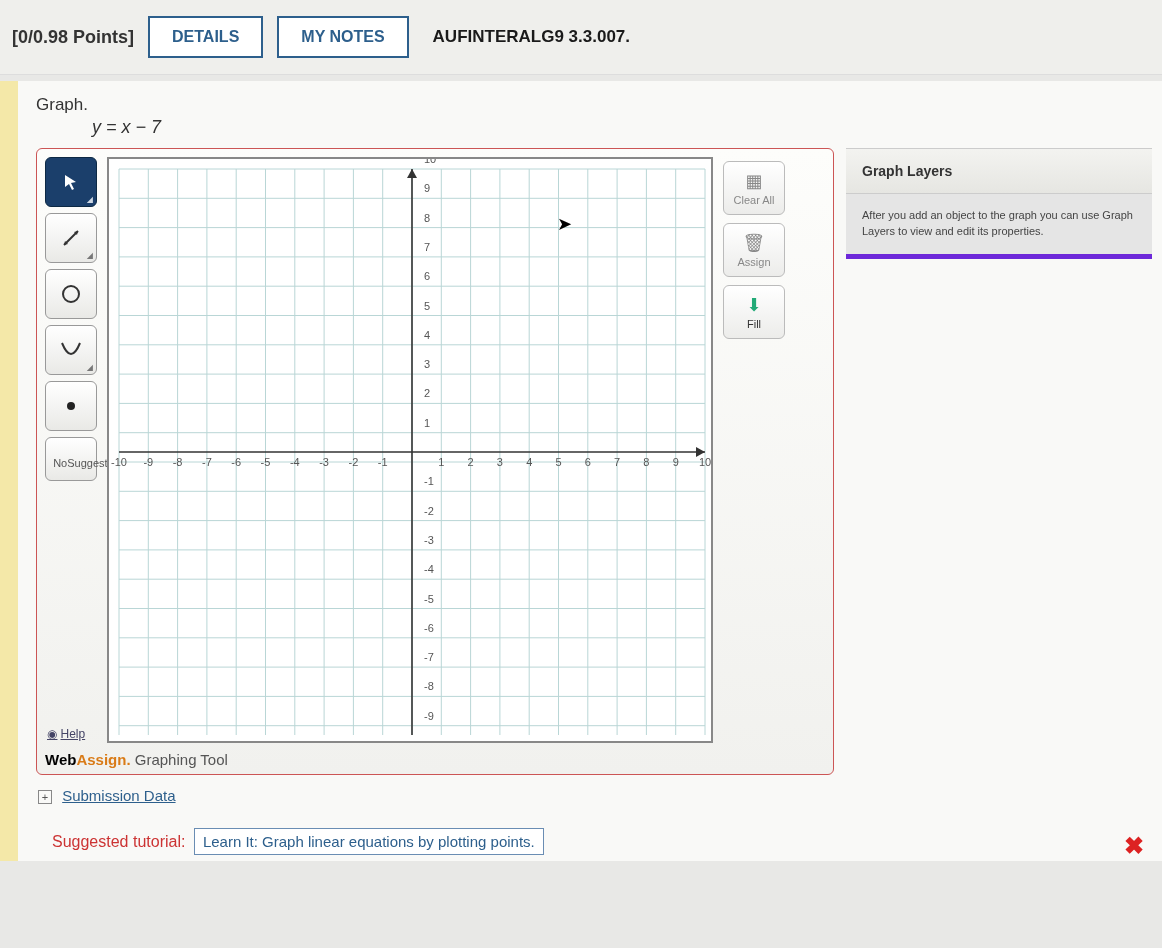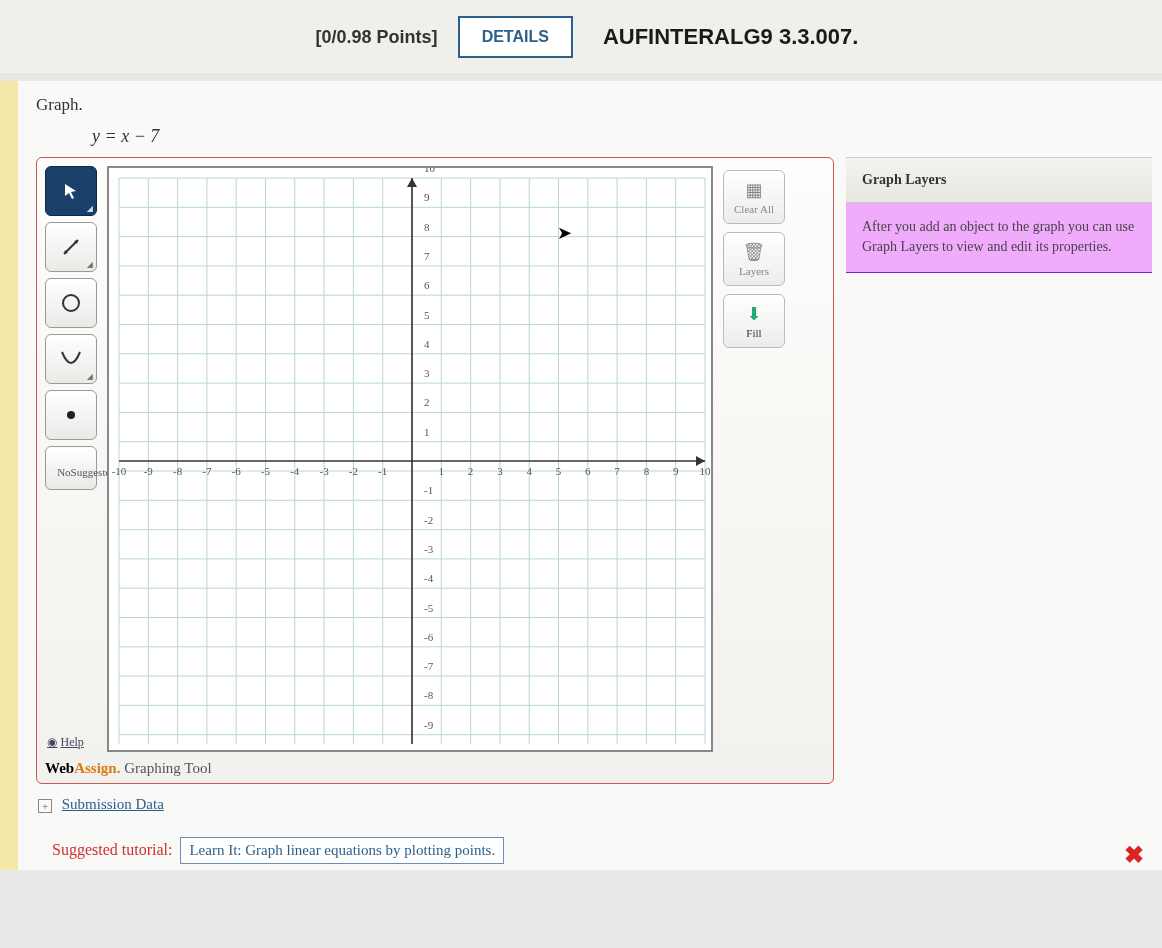--- a/index.html
+++ b/index.html
@@ -7,68 +7,66 @@
     margin: 0;
     font-family: Arial, Helvetica, sans-serif;
     background: #e8e8e6;
     color: #333;
     width: 1162px;
     overflow: hidden;
   }
   .top-bar {
     display: flex;
     align-items: center;
-    gap: 20px;
+    gap: 14px;
     padding: 16px 0 16px 8px;
     background: #efefec;
     border-bottom: 1px solid #ddd;
-    justify-content: center;
   }
   .points {
     font-weight: bold;
     font-size: 18px;
     color: #333;
     margin-left: 4px;
   }
   .outline-btn {
     border: 2px solid #2d5f8c;
     background: #fff;
     color: #2d5f8c;
     font-weight: bold;
     font-size: 16px;
     padding: 10px 22px;
     border-radius: 0;
     cursor: pointer;
   }
   .ref-code {
     font-weight: bold;
-    font-size: 22px;
+    font-size: 17px;
     color: #1a1a1a;
     margin-left: 10px;
   }
   .question-area {
     display: flex;
     margin-top: 6px;
   }
   .left-accent {
     width: 18px;
     background: #f4e8a8;
   }
   .content {
     flex: 1;
     background: #f9f9f7;
     padding: 14px 10px 6px 18px;
-    font-family: Liberation Serif, serif;
   }
   .prompt-label { font-size: 17px; color:#333; }
   .equation {
     font-style: italic;
     font-size: 18px;
     color: #333;
-    margin: 11px 0 10px 56px;
+    margin: 2px 0 10px 56px;
   }
   .graph-row {
     display: flex;
     gap: 0;
     align-items: flex-start;
   }
   .graph-frame {
     border: 1px solid #c55;
     background: linear-gradient(#fdfdfb,#f1f1ee);
     border-radius: 6px;
@@ -188,24 +186,24 @@
   .layers-head {
     background: linear-gradient(#f3f3f0,#e6e6e2);
     border-top:1px solid #ccc;
     border-bottom:1px solid #ccc;
     padding: 14px 16px;
     font-weight: bold;
     font-size: 14px;
     color:#333;
   }
   .layers-body {
-    background:#f0abfc;
-    border-bottom:1px solid #6d28d9;
+    background:#e5e5e5;
+    border-bottom:5px solid #6d28d9;
     padding: 14px 16px;
-    font-size: 14px;
+    font-size: 11px;
     color:#444;
     line-height: 1.45;
   }
   .tutorial-row {
     margin: 24px 0 0 16px;
     font-size: 16px;
     color:#c33;
     position: relative;
     padding-right: 40px;
   }
@@ -225,20 +223,21 @@
     color:#000;
     pointer-events:none;
   }
 </style>
 </head>
 <body>
 
 <div class="top-bar">
   <span class="points">[0/0.98 Points]</span>
   <button class="outline-btn">DETAILS</button>
+  <button class="outline-btn">MY NOTES</button>
   <span class="ref-code">AUFINTERALG9 3.3.007.</span>
 </div>
 
 <div class="question-area">
   <div class="left-accent"></div>
   <div class="content">
     <div class="prompt-label">Graph.</div>
     <div class="equation">y = x − 7</div>
 
     <div class="graph-row">
@@ -380,21 +379,21 @@
             <span class="cursor-arrow" style="left:450px; top:56px;">➤</span>
           </div>
 
           <div class="right-tools">
             <div class="mini-btn">
               <span class="ic">▦</span>
               <span>Clear All</span>
             </div>
             <div class="mini-btn">
               <span class="ic">🗑</span>
-              <span>Layers</span>
+              <span>Assign</span>
             </div>
             <div class="mini-btn enabled">
               <span class="ic" style="color:#2a7;">⬇</span>
               <span>Fill</span>
             </div>
           </div>
         </div>
         <div class="branding">
           <b>Web</b><span class="orange">Assign.</span><span> Graphing Tool</span>
         </div>

